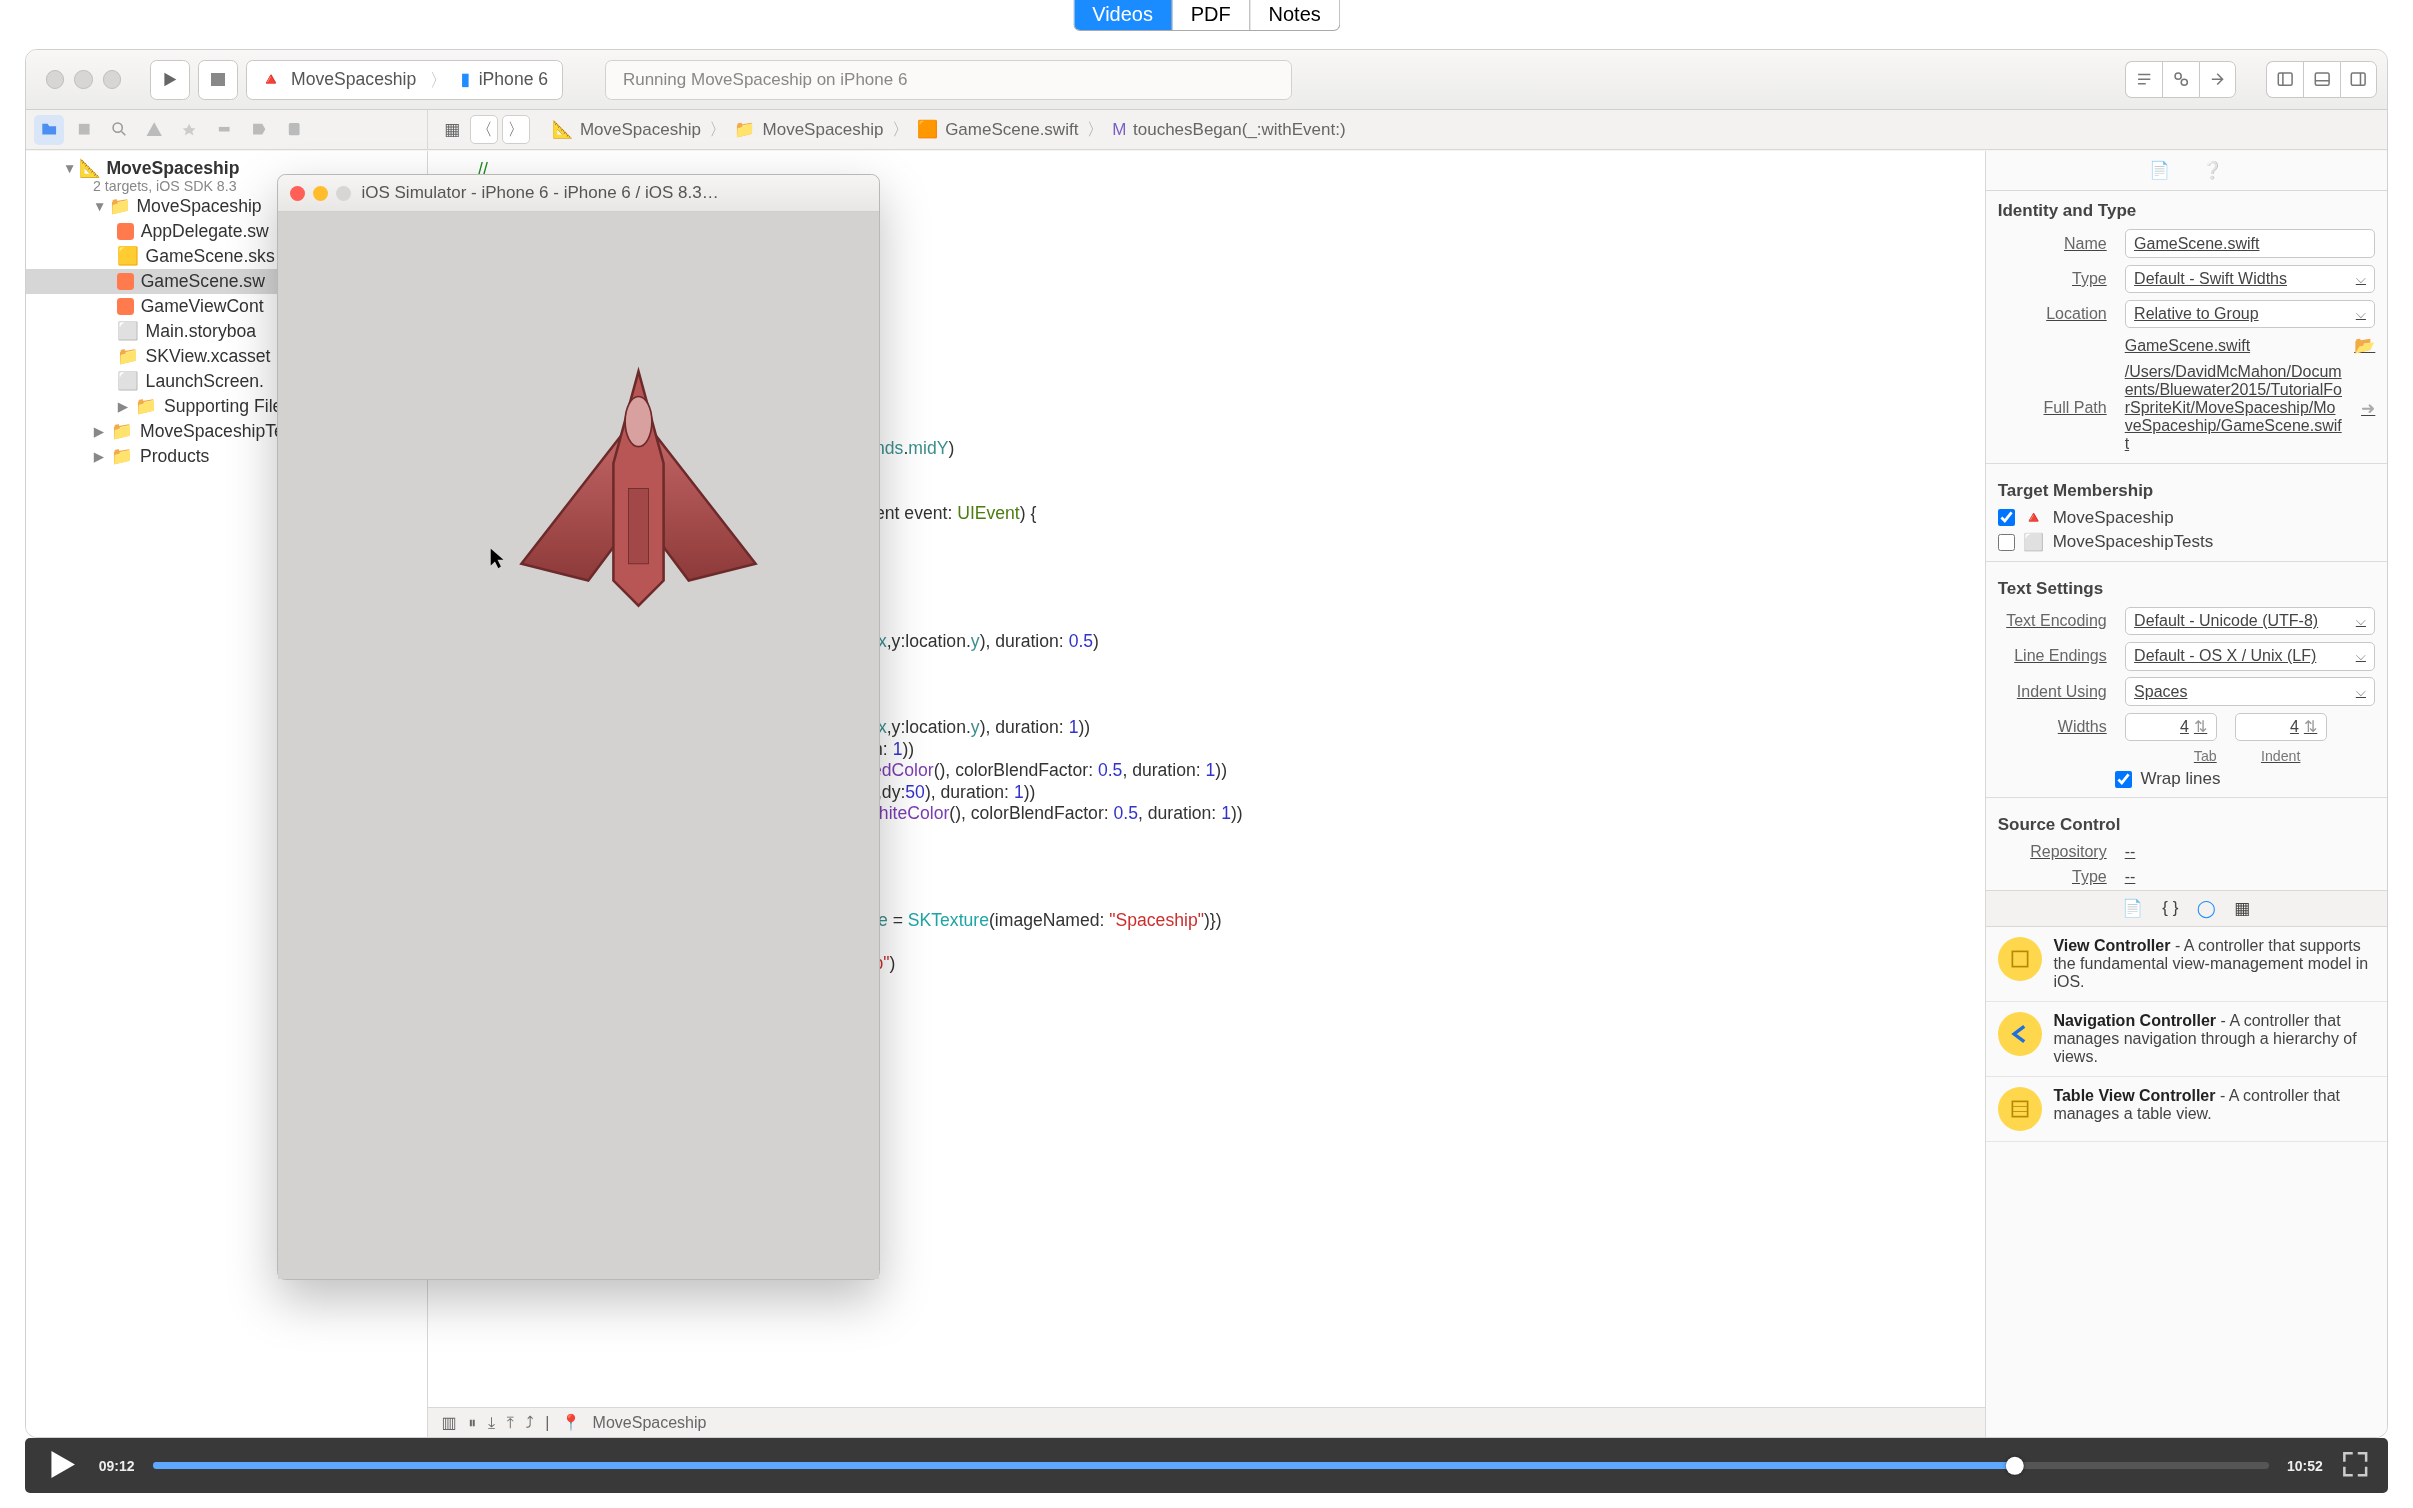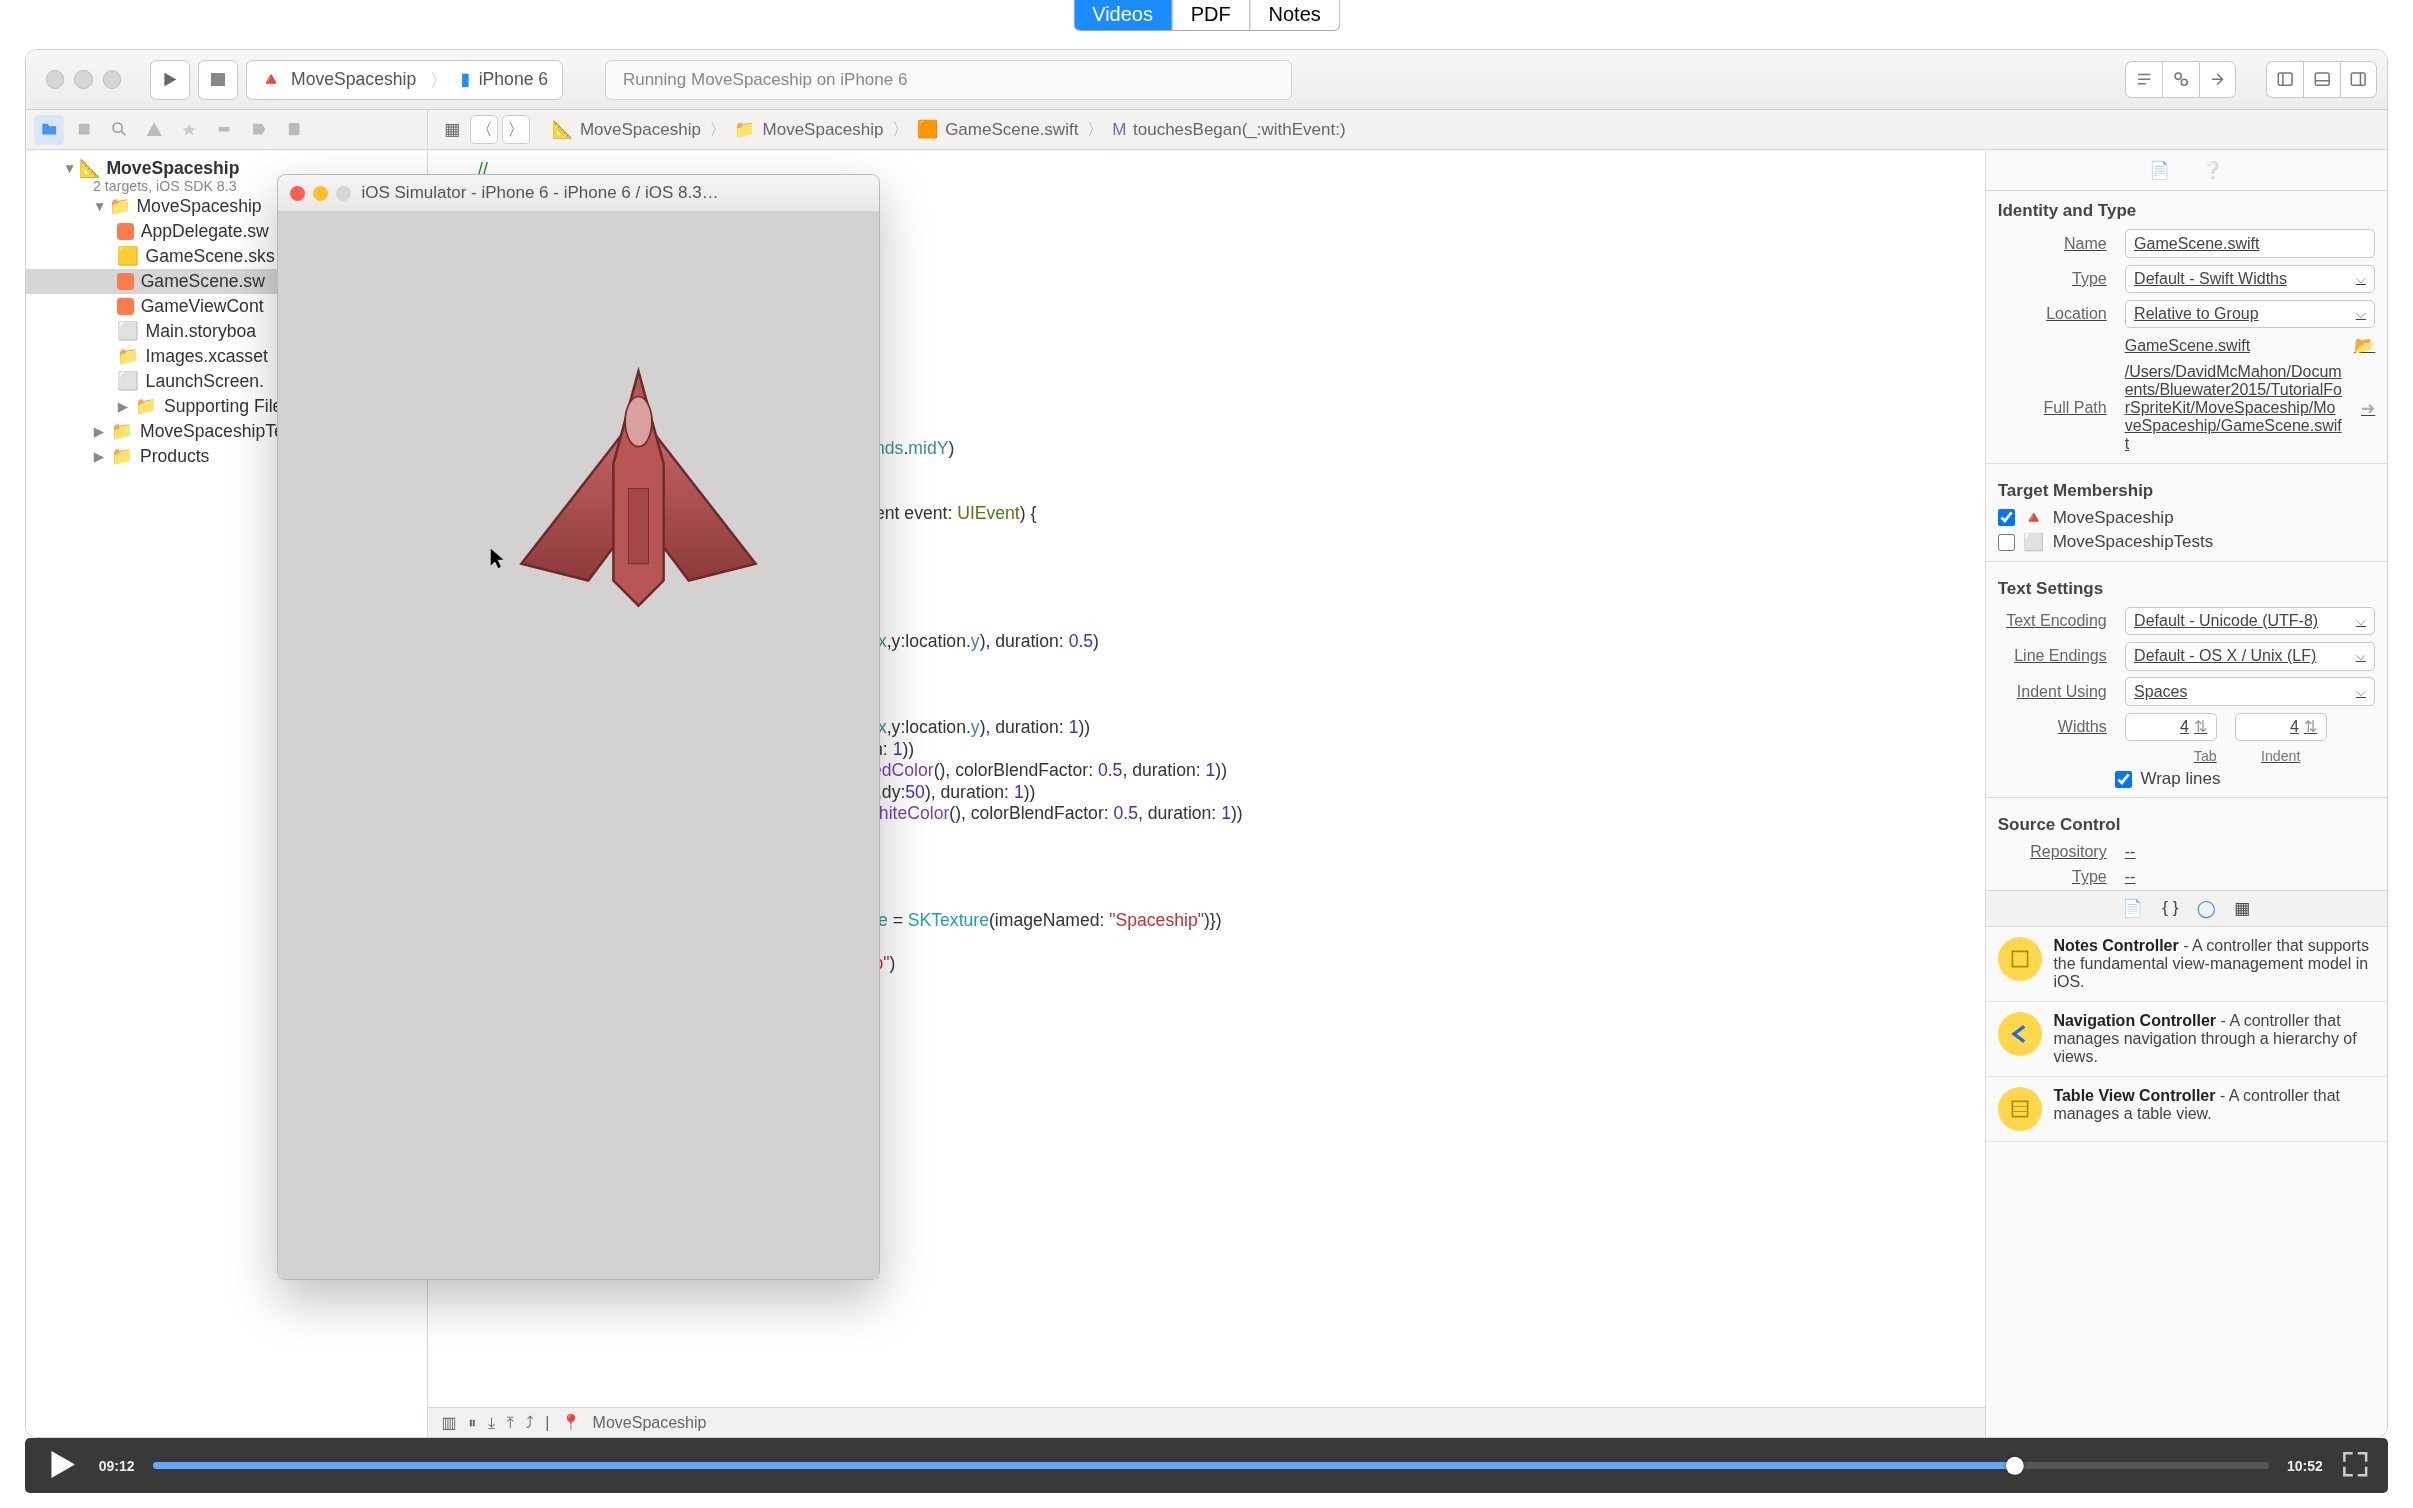--- a/index.html
+++ b/index.html
@@ -276,21 +276,21 @@
       <div class="nav-row indent3">
           <span class="icon-swift"></span>
           <span>GameViewCont</span>
         </div>
       <div class="nav-row indent3">
           <span>⬜</span>
           <span>Main.storyboa</span>
         </div>
       <div class="nav-row indent3">
           <span>📁</span>
-          <span>Images.xcasset</span>
+          <span>SKView.xcasset</span>
         </div>
       <div class="nav-row indent3">
           <span>⬜</span>
           <span>LaunchScreen.</span>
         </div>
       <div class="nav-row indent3">
           <span class="disclosure">▶</span>
           <span>📁</span>
           <span>Supporting File</span>
         </div>
@@ -456,21 +456,21 @@
         <div style="color:#1f8cff">◯</div>
         <div>▦</div>
       </div>
       <div class="lib-list">
         <div class="lib-item">
           <div class="lib-icon">
               <svg width="22" height="22" viewBox="0 0 26 26">
                 <rect x="4" y="4" width="18" height="18" fill="none" stroke="#b58a00" stroke-width="2"></rect>
               </svg>
             </div>
-          <div class="t"><b>Notes Controller</b><span> - A controller that supports the fundamental view-management model in iOS.</span></div>
+          <div class="t"><b>View Controller</b><span> - A controller that supports the fundamental view-management model in iOS.</span></div>
         </div>
         <div class="lib-item">
           <div class="lib-icon">
               <svg width="22" height="22" viewBox="0 0 26 26">
                 <path d="M18 4 L6 13 L18 22" fill="none" stroke="#1f6fe0" stroke-width="4"></path>
               </svg>
             </div>
           <div class="t"><b>Navigation Controller</b><span> - A controller that manages navigation through a hierarchy of views.</span></div>
         </div>
         <div class="lib-item">

